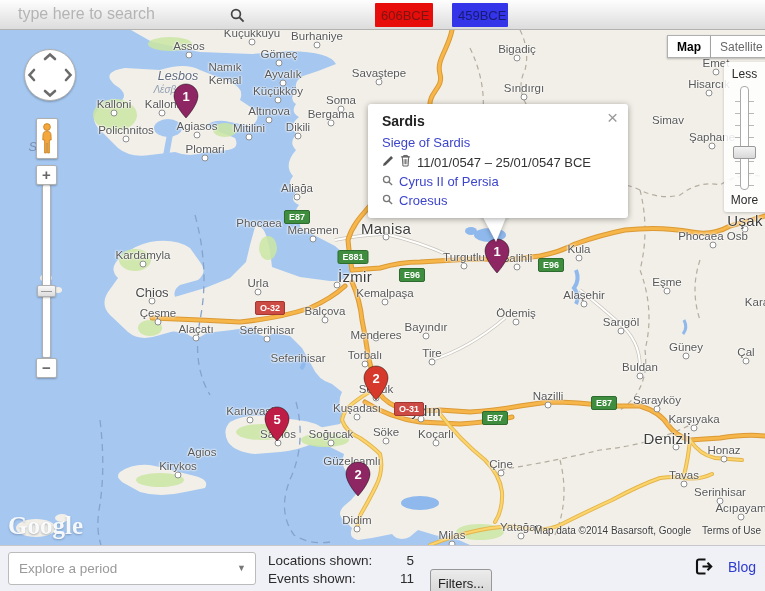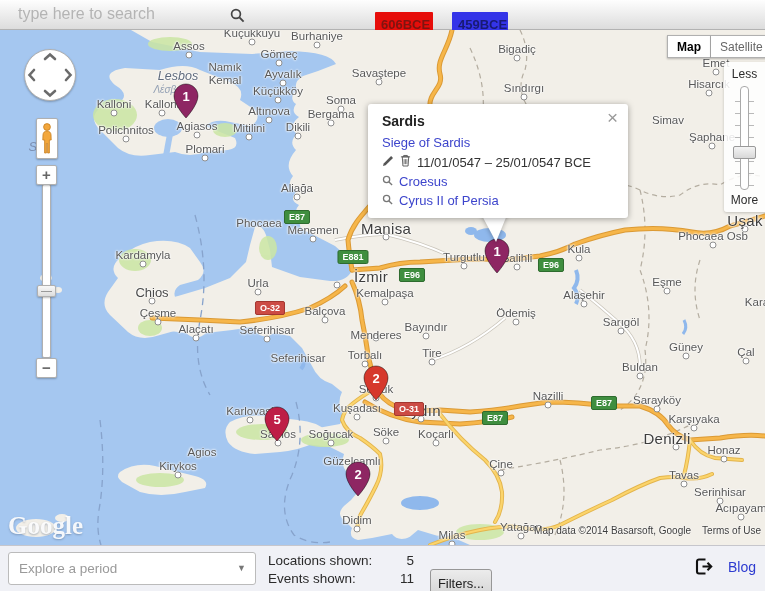--- a/index.html
+++ b/index.html
@@ -1,21 +1,21 @@
 <!DOCTYPE html>
 <html><head>
 <meta charset="utf-8">
 <style>
   html,body{margin:0;padding:0;background:#fff;}
   #app{position:relative;width:765px;height:591px;overflow:hidden;font-family:"Liberation Sans",sans-serif;background:#fff;}
   
   #topbar{position:absolute;left:0;top:0;width:765px;height:30px;background:linear-gradient(#fefefe,#dcdcdc);border-bottom:1px solid #b2b2b2;box-sizing:border-box;}
   #search-ph{position:absolute;left:18px;top:5px;font-size:16px;color:#b4b4b4;}
   #search-ico{position:absolute;left:230px;top:8px;}
-  .era-btn{position:absolute;top:12px;height:24px;border:none;border-radius:1px;font-weight:bold;font-size:13px;font-family:"Liberation Sans",sans-serif;cursor:pointer;}
+  .era-btn{position:absolute;top:3px;height:24px;border:none;border-radius:1px;font-weight:normal;font-size:13px;font-family:"Liberation Sans",sans-serif;cursor:pointer;}
   
   #map{position:absolute;left:0;top:30px;width:765px;height:515px;overflow:hidden;background:#a5c7f0;}
   #geo{position:absolute;left:0;top:0;}
   .lbl{position:absolute;transform:translate(-50%,-50%);font-size:11.5px;color:#585858;white-space:nowrap;text-shadow:0 0 2px #fff,0 0 2px #fff,0 0 3px #fff;z-index:3;}
   .lbl.big{font-size:15px;color:#3d3d3d;letter-spacing:.3px;}
   .lbl.med{font-size:13px;color:#4a4a4a;}
   .lbl.sea{font-style:italic;color:#7d91b4;font-size:13px;text-shadow:none;}
   .lbl.island{font-style:italic;color:#5f6b7d;font-size:12.5px;}
   .lbl.greek{font-style:italic;color:#93a0b4;font-size:10px;text-shadow:none;}
   .dot{position:absolute;width:5px;height:5px;border-radius:50%;background:#fff;border:1px solid #8f8f8f;transform:translate(-50%,-50%);z-index:2;}
@@ -244,21 +244,21 @@
         <div class="lbl " style="left: 267px; top: 300px;">Seferihisar</div>
         <div class="lbl " style="left: 298px; top: 328px;">Seferihisar</div>
         <div class="lbl " style="left: 259px; top: 193px;">Phocaea</div>
         <i class="dot" style="left: 297px; top: 167px;"></i>
         <div class="lbl " style="left: 297px; top: 158px;">Aliağa</div>
         <i class="dot" style="left: 313px; top: 209px;"></i>
         <div class="lbl " style="left: 313px; top: 200px;">Menemen</div>
         <i class="dot" style="left: 386px; top: 207px;"></i>
         <div class="lbl big" style="left: 386px; top: 198px;">Manisa</div>
         <i class="dot" style="left: 337px; top: 255px;"></i>
-        <div class="lbl big" style="left: 353px; top: 246px; padding-left: 36px;">İzmir</div>
+        <div class="lbl big" style="left: 337px; top: 246px; padding-left: 36px;">İzmir</div>
         <i class="dot" style="left: 385px; top: 272px;"></i>
         <div class="lbl " style="left: 385px; top: 263px;">Kemalpaşa</div>
         <i class="dot" style="left: 464px; top: 236px;"></i>
         <div class="lbl " style="left: 464px; top: 227px;">Turgutlu</div>
         <i class="dot" style="left: 517px; top: 237px;"></i>
         <div class="lbl " style="left: 517px; top: 228px;">Salihli</div>
         <i class="dot" style="left: 579px; top: 228px;"></i>
         <div class="lbl " style="left: 579px; top: 219px;">Kula</div>
         <i class="dot" style="left: 745px; top: 199px;"></i>
         <div class="lbl big" style="left: 745px; top: 190px;">Uşak</div>
@@ -381,28 +381,28 @@
               <path d="M1 3 H11 M4 3 V1.5 H8 V3 M2.5 3 L3.2 13 H8.8 L9.5 3 Z" stroke="#555" stroke-width="1" fill="none"></path>
               <path d="M4.5 5.5 V11 M6 5.5 V11 M7.5 5.5 V11" stroke="#555" stroke-width="0.8"></path>
             </svg></span>
         <span>11/01/0547 – 25/01/0547 BCE</span>
       </div>
       <div class="p-row">
         <span><svg width="11" height="11" viewBox="0 0 12 12">
               <circle cx="5" cy="5" r="3.4" fill="none" stroke="#777" stroke-width="1.4"></circle>
               <line x1="7.6" y1="7.6" x2="11" y2="11" stroke="#777" stroke-width="1.5"></line>
             </svg></span>
-        <a class="p-link">Croesus</a>
+        <a class="p-link">Cyrus II of Persia</a>
       </div>
       <div class="p-row">
         <span><svg width="11" height="11" viewBox="0 0 12 12">
               <circle cx="5" cy="5" r="3.4" fill="none" stroke="#777" stroke-width="1.4"></circle>
               <line x1="7.6" y1="7.6" x2="11" y2="11" stroke="#777" stroke-width="1.5"></line>
             </svg></span>
-        <a class="p-link">Cyrus II of Persia</a>
+        <a class="p-link">Croesus</a>
       </div>
     </div>
 
     <div id="pan" class="ctl">
       <svg width="50" height="50" viewBox="0 0 50 50">
           <g stroke="#6b6b6b" stroke-width="2.6" fill="none" stroke-linecap="round">
             <path d="M20 9 L25 4.5 L30 9"></path>
             <path d="M20 41 L25 45.5 L30 41"></path>
             <path d="M9 20 L4.5 25 L9 30"></path>
             <path d="M41 20 L45.5 25 L41 30"></path>

